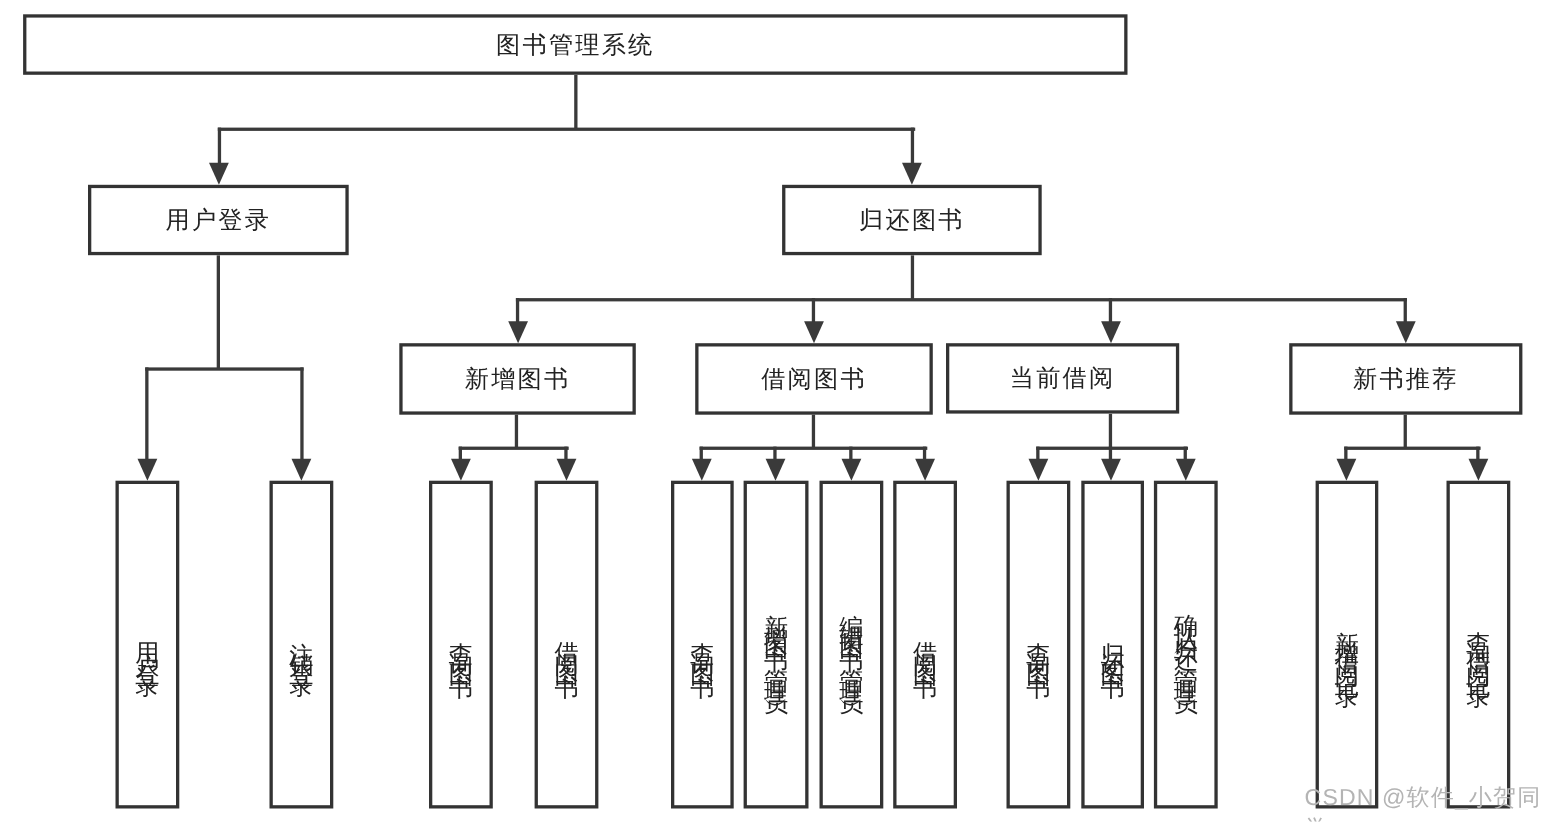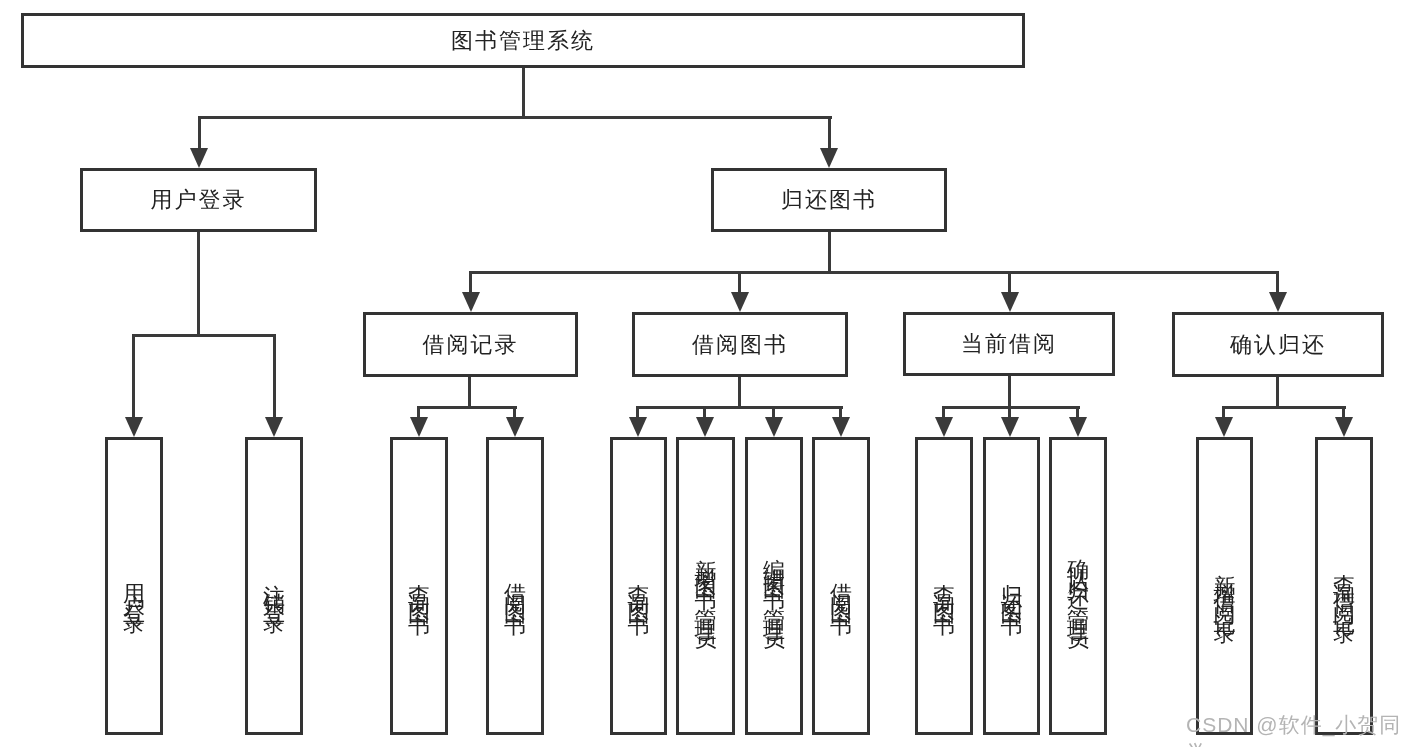--- a/index.html
+++ b/index.html
@@ -70,30 +70,30 @@
   <div class="v" style="left:469px;top:271px;height:24px"></div>
   <div class="arrow" style="left:462px;top:292px"></div>
   <div class="v" style="left:738px;top:271px;height:24px"></div>
   <div class="arrow" style="left:731px;top:292px"></div>
   <div class="v" style="left:1008px;top:271px;height:24px"></div>
   <div class="arrow" style="left:1001px;top:292px"></div>
   <div class="v" style="left:1276px;top:271px;height:24px"></div>
   <div class="arrow" style="left:1269px;top:292px"></div>
 
   <div class="node" style="left:363px;top:312px;width:215px;height:65px">
-    <span>借阅记录</span>
+    <span>新增图书</span>
   </div>
   <div class="node" style="left:632px;top:312px;width:216px;height:65px">
     <span>借阅图书</span>
   </div>
-  <div class="node" style="left:903px;top:312px;width:212px;height:64px">
+  <div class="node" style="left:860px;top:312px;width:212px;height:64px">
     <span>当前借阅</span>
   </div>
   <div class="node" style="left:1172px;top:312px;width:212px;height:65px">
-    <span>确认归还</span>
+    <span>新书推荐</span>
   </div>
 
   <div class="v" style="left:468px;top:376px;height:32px"></div>
   <div class="h" style="left:417px;top:406px;width:100px"></div>
   <div class="v" style="left:417px;top:406px;height:13px"></div>
   <div class="arrow" style="left:410px;top:417px"></div>
   <div class="v" style="left:513px;top:406px;height:13px"></div>
   <div class="arrow" style="left:506px;top:417px"></div>
 
   <div class="v" style="left:738px;top:376px;height:32px"></div>

